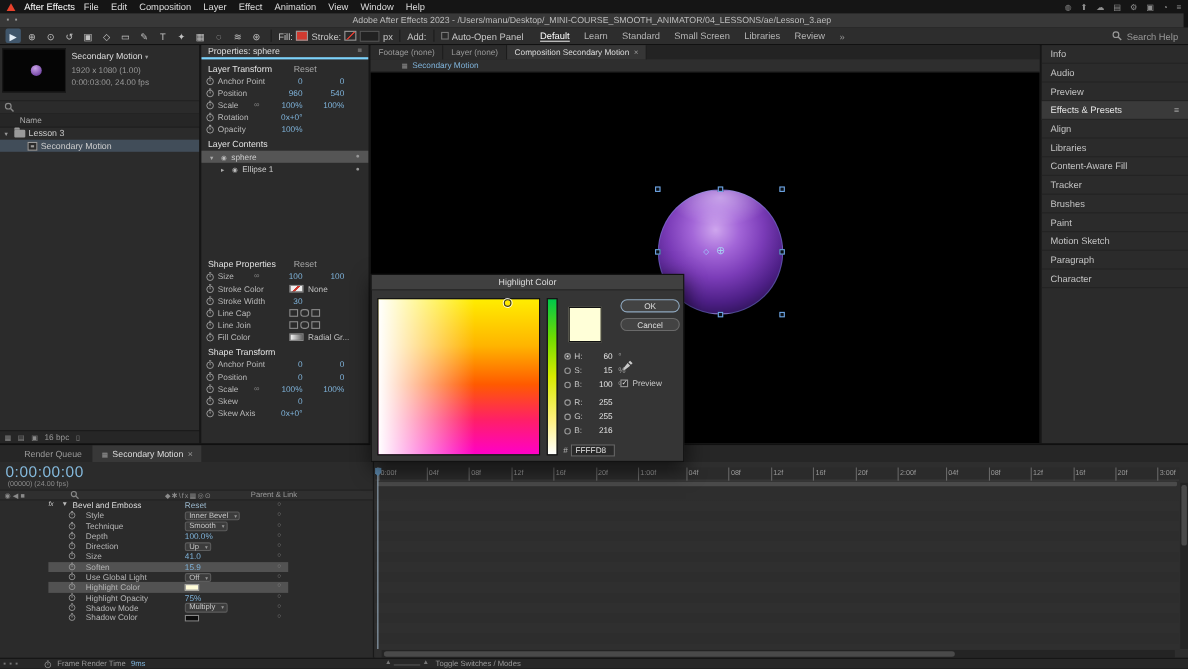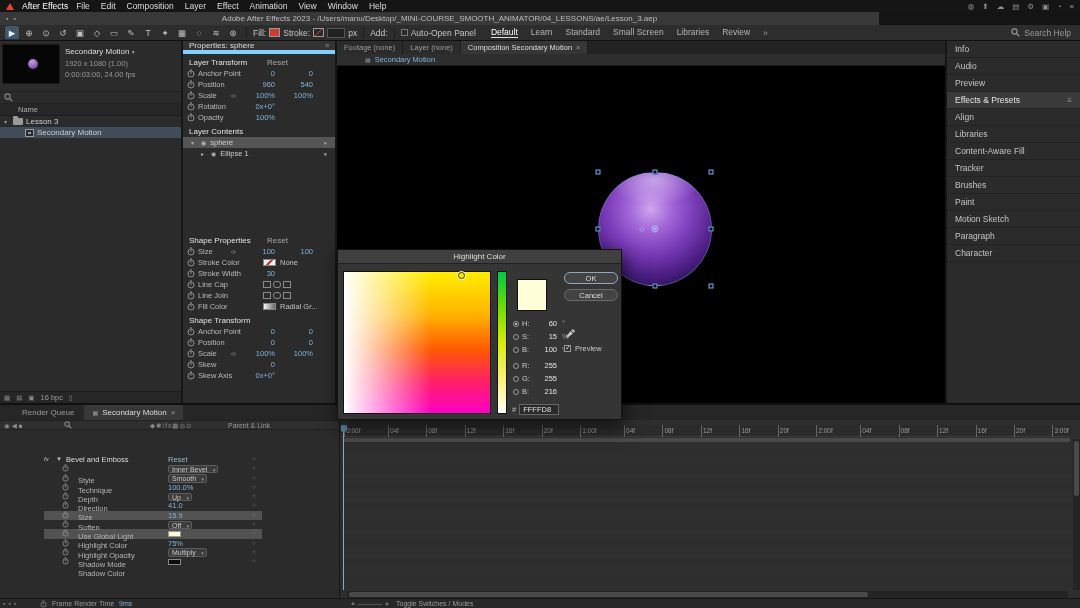--- a/index.html
+++ b/index.html
@@ -6,21 +6,21 @@
 html,body{width:1080px;height:608px}
 body{position:relative;background:#141414;font-family:"Liberation Sans",sans-serif;color:#ccc;overflow:hidden}
 
 #menu-bar{position:absolute;top:0;left:0;width:1080px;height:12px;background:#151515;display:flex;align-items:center;padding:0 6px;gap:8px;font-size:8.5px;color:#e0e0e0;z-index:10}
 .ae-logo{width:0;height:0;border-left:4px solid transparent;border-right:4px solid transparent;border-bottom:7px solid #e8422c;flex:none}
 .app-name{font-weight:normal;color:#fff;white-space:nowrap}
 .menu-items{display:flex;gap:11px}
 .menu-item{color:#ddd;white-space:nowrap;cursor:default}
 .mb-right{margin-left:auto;display:flex;gap:8px;color:#8f8f8f;font-size:7.5px}
 
-#title-bar{position:absolute;top:12px;left:0;width:879px;height:13px;background:#383838;display:flex;align-items:center;justify-content:center;font-size:8px;color:#bdbdbd}
+#title-bar{position:absolute;top:12px;left:0;width:1076px;height:13px;background:#383838;display:flex;align-items:center;justify-content:center;font-size:8px;color:#bdbdbd}
 .tb-left{position:absolute;left:6px;display:flex;gap:5px;color:#9a9a9a;font-size:7px}
 
 #toolbar{position:absolute;top:25px;left:0;width:1080px;height:16px;background:#2d2d2d;display:flex;align-items:center;padding:0 5px;gap:3px;font-size:8.5px;color:#c6c6c6;border-bottom:1px solid #111}
 .tool{width:14px;height:13px;display:flex;align-items:center;justify-content:center;font-size:8.5px;color:#c2c2c2;border-radius:2px;flex:none}
 .tool.active{background:#40566b;color:#e4eef7}
 .tb-sep{width:1px;height:11px;background:#1c1c1c;margin:0 3px;flex:none}
 .swatch-fill{width:11px;height:9px;background:#d03a30;border:1px solid #999;flex:none}
 .swatch-stroke{width:11px;height:9px;background:#2a2a2a;border:1px solid #999;position:relative;flex:none}
 .swatch-stroke::after{content:"";position:absolute;inset:0;background:linear-gradient(135deg,transparent 44%,#d03a30 44%,#d03a30 56%,transparent 56%)}
 .px-field{width:18px;height:10px;background:#222;border:1px solid #555;flex:none}
@@ -49,21 +49,21 @@
 .tree-row.ind1 .twirl{visibility:hidden}
 .picon{display:inline-block;flex:none}
 .picon.folder{width:10px;height:7px;background:#9a9a9a;border-radius:1px;position:relative}
 .picon.folder::before{content:"";position:absolute;top:-2px;left:0;width:5px;height:2px;background:#9a9a9a;border-radius:1px 1px 0 0}
 .picon.comp{width:9px;height:8px;border:1px solid #9a9a9a;background:#2b2b2b;position:relative}
 .picon.comp::after{content:"";position:absolute;left:2px;top:2px;width:3px;height:2px;background:#9a9a9a}
 .pp-bottom{position:absolute;bottom:0;left:0;right:0;height:12px;background:#262626;border-top:1px solid #1b1b1b;display:flex;align-items:center;gap:6px;padding:0 4px;font-size:7.5px;color:#999}
 .pp-bottom .mini{font-size:6.5px;color:#8a8a8a}
 
 #properties-panel{position:absolute;left:183px;top:0;width:152px;height:362px;background:#2b2b2b;overflow:hidden}
-.props-tab{height:13px;background:#333;display:flex;align-items:center;padding:0 6px;font-size:8px;color:#ddd;border-bottom:4px solid #7dd3fc}
+.props-tab{height:13px;background:#333;display:flex;align-items:center;padding:0 6px;font-size:8px;color:#ddd;border-bottom:2px solid #7dd3fc}
 .pmenu{margin-left:auto;color:#999;font-size:7px}
 .psec-head{height:12px;display:flex;align-items:center;font-size:8px;color:#e2e2e2;position:relative;padding-left:6px;margin-top:2px}
 .psec-head .reset-link{position:absolute;left:84px;color:#a8a8a8}
 .prow{height:11px;position:relative;font-size:7.5px;color:#b8b8b8}
 .clockwrap{position:absolute;left:4px;top:1px}
 .plabel{position:absolute;left:15px;top:0;line-height:11px;white-space:nowrap}
 .pv1{position:absolute;left:58px;width:34px;text-align:right;color:#7fb3da;line-height:11px}
 .pv2{position:absolute;left:96px;width:34px;text-align:right;color:#7fb3da;line-height:11px}
 .linkicon{display:none;position:absolute;left:48px;color:#888;font-size:7px;line-height:11px}
 .prow.link .linkicon{display:block}
@@ -148,21 +148,21 @@
 .tc-sub{position:absolute;left:7px;top:17px;font-size:6.5px;color:#8a8a8a}
 .tl-colhead{height:10px;background:#2f2f2f;border-top:1px solid #202020;border-bottom:1px solid #202020;position:relative;font-size:6.5px;color:#8a8a8a}
 .ch1{position:absolute;left:4px;top:1px;letter-spacing:2px}
 .ch-search{position:absolute;left:64px;top:0}
 .ch-cluster{position:absolute;left:150px;top:1px;letter-spacing:1px}
 .ch-parent{position:absolute;left:228px;top:1px;font-size:7px;color:#9a9a9a}
 .tl-rows{position:absolute;top:50px;left:0;right:0;bottom:0;overflow:hidden}
 .trow{height:9.3px;position:relative;font-size:7.5px;color:#b4b4b4}
 .trow.hl::before{content:"";position:absolute;left:44px;width:218px;top:0;bottom:0;background:#525252}
 .tclock{position:absolute;left:62px;top:0;z-index:1}
-.tlabel{position:absolute;left:78px;top:12px;line-height:9.3px;white-space:nowrap;z-index:1}
+.tlabel{position:absolute;left:78px;top:0;line-height:9.3px;white-space:nowrap;z-index:1}
 .tvalue{position:absolute;left:168px;top:0;line-height:9.3px;z-index:1}
 .tvalue.value{color:#7fb3da}
 .tvalue.dropdown{background:#3c3c3c;border:1px solid #5c5c5c;border-radius:2px;color:#c6c6c6;padding:0 10px 0 3px;font-size:7px;height:8.5px;line-height:7.5px;top:.5px}
 .tvalue.dropdown::after{content:"▾";position:absolute;right:2px;top:1px;font-size:5px;color:#999}
 .tvalue.swatch-light{width:13px;height:6px;top:1.5px;background:#fffcd8;border:1px solid #999}
 .tvalue.swatch-dark{width:13px;height:6px;top:1.5px;background:#0d0d0d;border:1px solid #888}
 .tvalue.reset-val{color:#9ab7cc}
 .tcircle{position:absolute;left:252px;top:0;font-size:6px;color:#8a8a8a;line-height:9.3px;z-index:1}
 .twirl2{position:absolute;left:56px;font-size:6px;color:#bbb;line-height:9.3px}
 .fx-badge{position:absolute;left:44px;font-size:6px;font-style:italic;color:#ccc;line-height:9.3px}
@@ -761,20 +761,24 @@
           <span>Render Queue</span>
 
         </div>
 
         <div class="tl-tab active">
           <span class="tl-tab-icon">▦</span>
           <span>Secondary Motion</span>
           <span class="tab-x">×</span>
         </div>
       </div>
+    <div class="tl-time">
+      <span class="tc">0:00:00:00</span>
+      <span class="tc-sub">(00000) (24.00 fps)</span>
+    </div>
     <div class="tl-colhead">
       <span class="ch1">◉◀■</span>
       <span class="ch-search"><svg width="8" height="8" viewBox="0 0 9 9">
             <circle cx="3.5" cy="3.5" r="2.6" fill="none" stroke="#888" stroke-width="1.2"></circle>
             <line x1="5.6" y1="5.6" x2="8.3" y2="8.3" stroke="#888" stroke-width="1.3"></line>
           </svg></span>
       <span class="ch-cluster">◆✱\fx▦◎⊙</span>
       <span class="ch-parent">Parent &amp; Link</span>
     </div>
     <div class="tl-rows">

